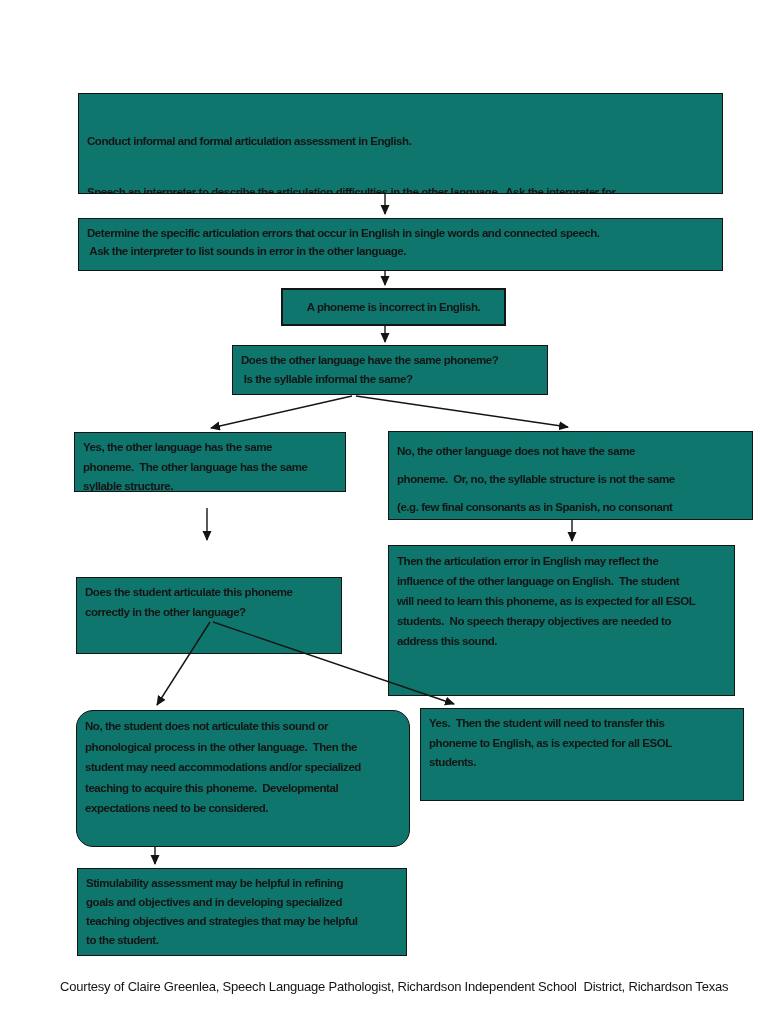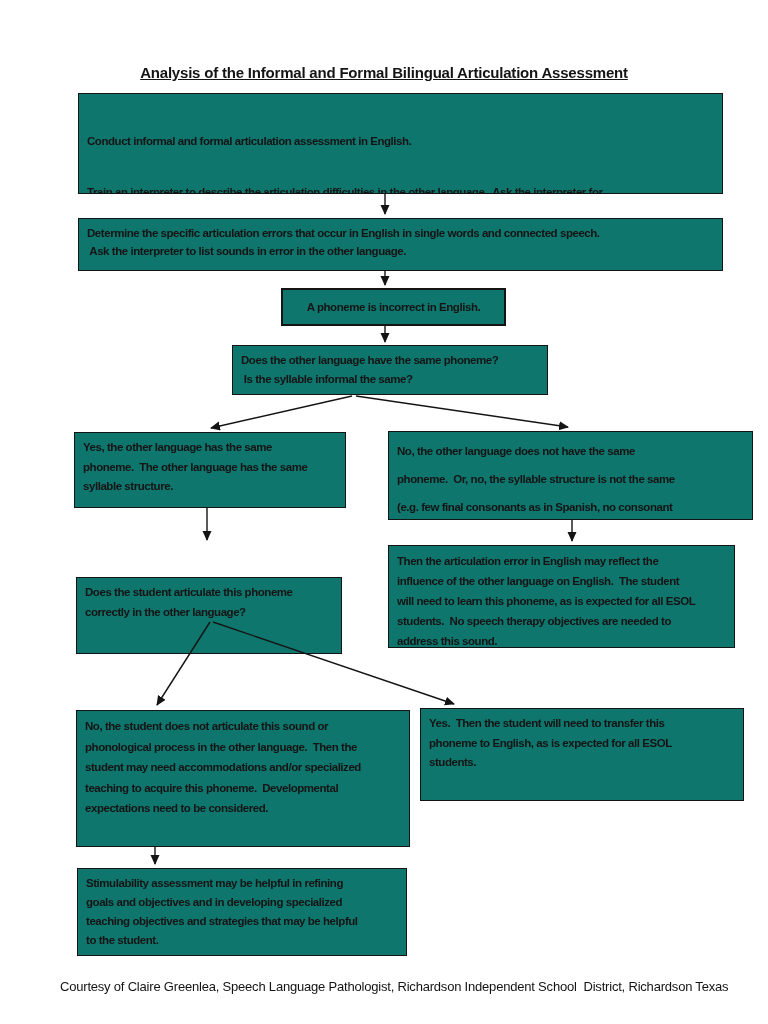--- a/index.html
+++ b/index.html
@@ -16,44 +16,43 @@
   .box {
     position:absolute; box-sizing:border-box; background:#0f766e;
     border:1.5px solid #141414; padding:5px 8px;
     font-size:11.5px; font-weight:700; letter-spacing:-0.45px;
     white-space:pre; overflow:hidden; color:#141414;
   }
   #b1  { left:78px;  top:93px;  width:645px; height:101px; line-height:17px; }
   #b2  { left:78px;  top:218px; width:645px; height:53px;  line-height:18px; }
   #b3  { left:281px; top:288px; width:225px; height:38px;  line-height:25px; text-align:center; border-width:2px; }
   #b4  { left:232px; top:345px; width:316px; height:50px;  line-height:19px; }
-  #b5  { left:74px;  top:432px; width:272px; height:76px;  line-height:19.5px; }
+  #b5  { left:74px;  top:432px; width:272px; height:60px;  line-height:19.5px; }
   #b6  { left:388px; top:431px; width:365px; height:89px;  line-height:28px; }
   #b7  { left:76px;  top:545px; width:266px; height:77px;  line-height:19.5px;margin-top:32px; }
-  #b8  { left:388px; top:545px; width:347px; height:103px; line-height:20px; }
-  #b9  { left:76px;  top:710px; width:334px; height:137px; line-height:20.5px; }
+  #b8  { left:388px; top:545px; width:347px; height:151px; line-height:20px; }
+  #b9  { left:76px;  top:710px; width:334px; height:137px; line-height:20.5px;border-radius:17px; }
   #b10 { left:420px; top:708px; width:324px; height:93px;  line-height:19.5px; }
   #b11 { left:77px;  top:868px; width:330px; height:88px;  line-height:19px; }
   .line { white-space:pre; }
   .footer {
     position:absolute; left:60px; top:979px; font-size:13px; font-weight:400;
     letter-spacing:-0.2px; white-space:pre; color:#141414;
   }
   svg.connectors { position:absolute; left:0; top:0; pointer-events:none; }
 </style>
 </head>
 <body>
 
 <div class="page">
 
-  <h1 class="title">Analysis of the Informal and Formal Bilingual Articulation Assessment</h1>
 
   <div class="box" id="b1">
     <div class="line">Conduct informal and formal articulation assessment in English.</div>
-    <div class="line">Train an interpreter to describe the articulation difficulties in the other language.  Ask the interpreter for</div>
+    <div class="line">Speech an interpreter to describe the articulation difficulties in the other language.  Ask the interpreter for</div>
     
     
     
     
   </div>
 
   <div class="box" id="b3">A phoneme is incorrect in English.</div>
 
   <div class="box" id="b2">Determine the specific articulation errors that occur in English in single words and connected speech.
  Ask the interpreter to list sounds in error in the other language.</div>

